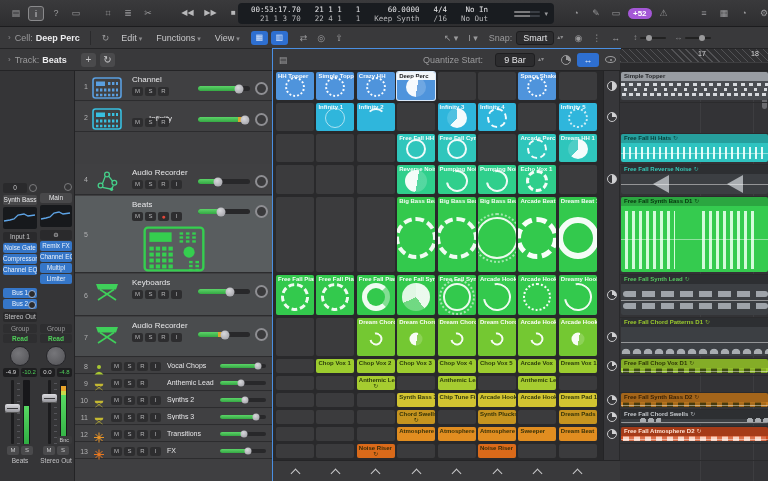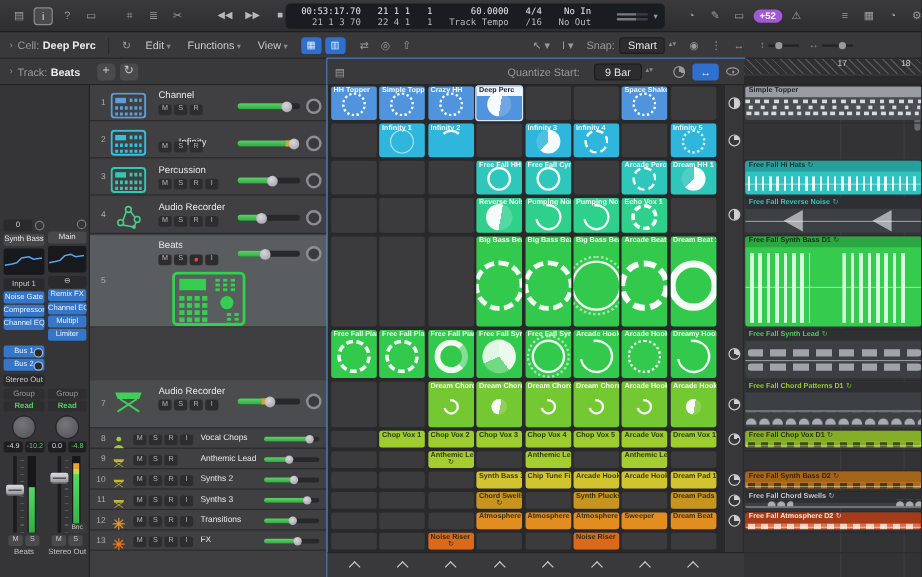--- a/index.html
+++ b/index.html
@@ -199,21 +199,21 @@
       <div class="lcdcol">
         <span class="a">21 1 1</span>
         <span class="b">22 4 1</span>
       </div>
       <div class="lcdcol">
         <span class="a">1</span>
         <span class="b">1</span>
       </div>
       <div class="lcdcol">
         <span class="a">60.0000</span>
-        <span class="b">Track Tempo</span>
+        <span class="b">Keep Synth</span>
       </div>
       <div class="lcdcol">
         <span class="a">4/4</span>
         <span class="b">/16</span>
       </div>
       <div class="lcdcol">
         <span class="a">No In</span>
         <span class="b">No Out</span>
       </div>
       <div class="lcdmeter">
@@ -411,42 +411,20 @@
           </svg></div>
         <div class="tname" style="left: 57px; top: 12px; padding-left: 17px;">Infinity</div>
         <div class="btnrow" style="left: 57px; top: 16px;">
           <div class="mbtn">M</div>
           <div class="mbtn">S</div>
           <div class="mbtn">R</div>
         </div>
         <div class="slider" style="left: 123px; top: 15px; width: 52px;">
           <div class="sfill warn" style="width: 90%;"></div>
           <div class="sknob" style="left: 90%;"></div>
-        </div>
-        <div class="panring" style="left: 180px; top: 11px;"></div>
-      </div>
-      <div class="trow" style="top: 62px; height: 30px;">
-        <div class="tnum">3</div>
-        <div class="ticonbox" style="top: 6px; left: 17px;"><svg xmlns="http://www.w3.org/2000/svg" width="30" height="22" viewBox="0 0 30 22">
-            <rect x="1" y="1" width="28" height="20" rx="2.5" fill="none" stroke="#34c8b4" stroke-width="1.6"></rect>
-            <rect x="4" y="4.5" width="9" height="4.5" fill="#34c8b4"></rect>
-            <line x1="16" y1="6.5" x2="26" y2="6.5" stroke="#34c8b4" stroke-width="3" stroke-dasharray="2.4 1.6"></line>
-            <line x1="4" y1="13" x2="26" y2="13" stroke="#34c8b4" stroke-width="3" stroke-dasharray="2.4 1.6"></line>
-            <line x1="4" y1="18" x2="26" y2="18" stroke="#34c8b4" stroke-width="2.6" stroke-dasharray="2.4 1.6"></line>
-          </svg></div>
-        <div class="tname" style="left: 57px; top: 4px;">Percussion</div>
-        <div class="btnrow" style="left: 57px; top: 16px;">
-          <div class="mbtn">M</div>
-          <div class="mbtn">S</div>
-          <div class="mbtn">R</div>
-          <div class="mbtn">I</div>
-        </div>
-        <div class="slider" style="left: 123px; top: 15px; width: 52px;">
-          <div class="sfill" style="width: 55%;"></div>
-          <div class="sknob" style="left: 55%;"></div>
         </div>
         <div class="panring" style="left: 180px; top: 11px;"></div>
       </div>
       <div class="trow" style="top: 93px; height: 31px;">
         <div class="tnum">4</div>
         <div class="ticonbox" style="top: 6px; left: 17px;"><svg xmlns="http://www.w3.org/2000/svg" width="30" height="22" viewBox="0 0 26 24">
             <g stroke="#45d08a" fill="none" stroke-width="1.4">
               <circle cx="6" cy="17" r="2.6"></circle>
               <circle cx="13" cy="5" r="2.6"></circle>
               <circle cx="21" cy="14" r="2.6"></circle>
@@ -514,20 +492,42 @@
               <rect x="58" y="44" width="4.5" height="3"></rect>
               <rect x="66" y="44" width="4.5" height="3"></rect>
               <rect x="58" y="49" width="4.5" height="3"></rect>
               <rect x="66" y="49" width="4.5" height="3"></rect>
               <rect x="58" y="54" width="4.5" height="3"></rect>
               <rect x="66" y="54" width="4.5" height="3"></rect>
             </g>
             <circle cx="58" cy="33" r="7" fill="#35cf4f"></circle>
           </svg></div>
       </div>
+      <div class="trow lighter" style="top: 203px; height: 42px;">
+        <div class="tnum">6</div>
+        <div class="ticonbox" style="top: 6px; left: 17px;"><svg xmlns="http://www.w3.org/2000/svg" width="30" height="22" viewBox="0 0 30 22">
+            <path d="M4 4 L26 4 L24 9.5 L6 9.5 Z" fill="#3fd05a"></path>
+            <g stroke="#3fd05a" stroke-width="1.6">
+              <line x1="8" y1="9.5" x2="24" y2="20"></line>
+              <line x1="22" y1="9.5" x2="6" y2="20"></line>
+            </g>
+          </svg></div>
+        <div class="tname" style="left: 57px; top: 4px;">Keyboards</div>
+        <div class="btnrow" style="left: 57px; top: 16px;">
+          <div class="mbtn">M</div>
+          <div class="mbtn">S</div>
+          <div class="mbtn">R</div>
+          <div class="mbtn">I</div>
+        </div>
+        <div class="slider" style="left: 123px; top: 15px; width: 52px;">
+          <div class="sfill" style="width: 62%;"></div>
+          <div class="sknob" style="left: 62%;"></div>
+        </div>
+        <div class="panring" style="left: 180px; top: 11px;"></div>
+      </div>
       <div class="trow lighter" style="top: 246px; height: 40px;">
         <div class="tnum">7</div>
         <div class="ticonbox" style="top: 6px; left: 17px;"><svg xmlns="http://www.w3.org/2000/svg" width="30" height="22" viewBox="0 0 30 22">
             <path d="M4 4 L26 4 L24 9.5 L6 9.5 Z" fill="#3fd05a"></path>
             <g stroke="#3fd05a" stroke-width="1.6">
               <line x1="8" y1="9.5" x2="24" y2="20"></line>
               <line x1="22" y1="9.5" x2="6" y2="20"></line>
             </g>
           </svg></div>
         <div class="tname" style="left: 57px; top: 4px;">Audio Recorder</div>

